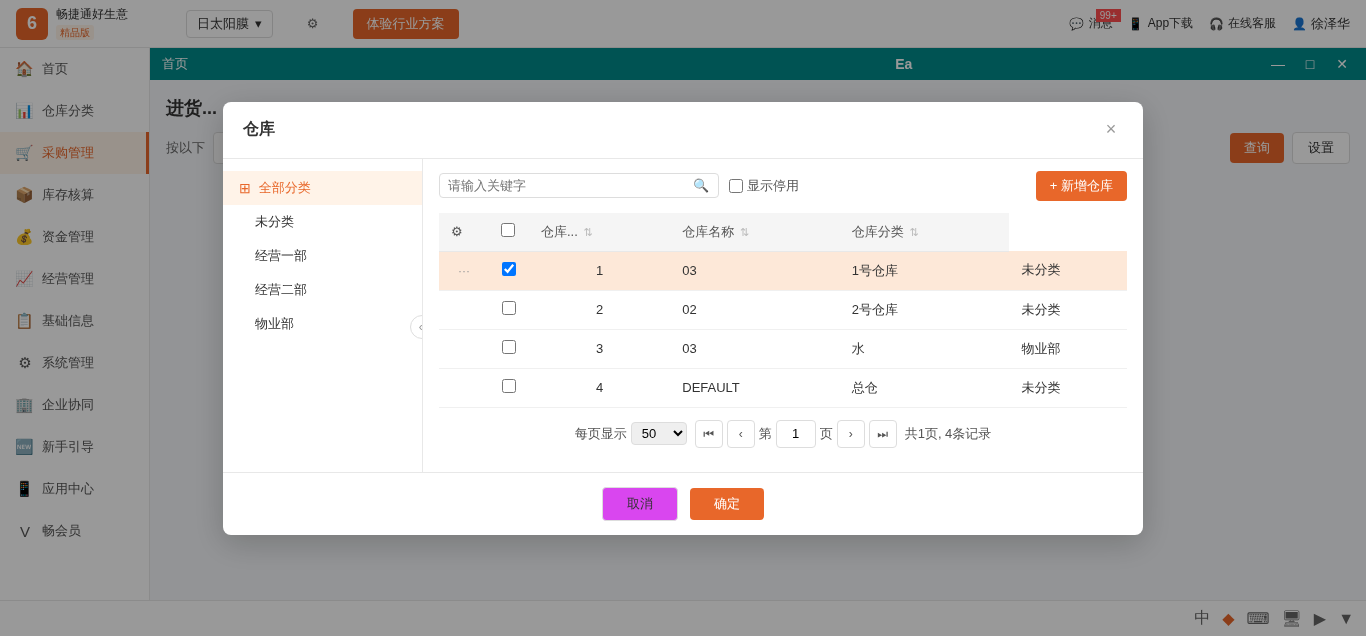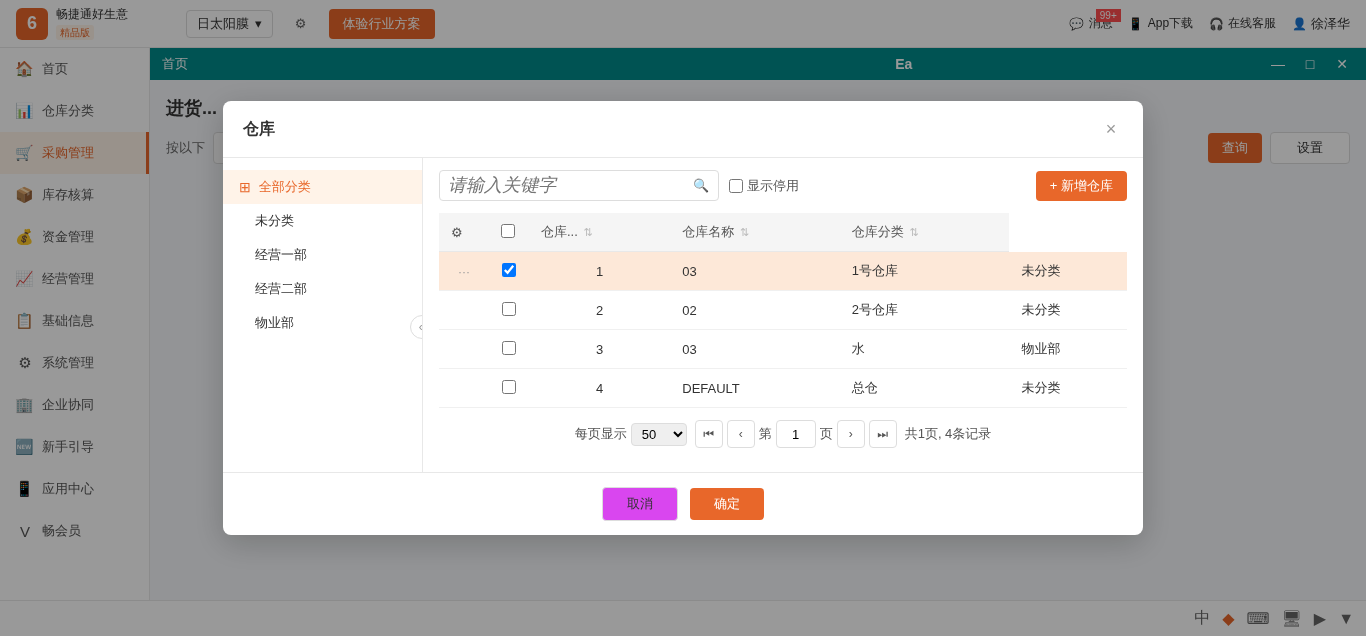--- a/index.html
+++ b/index.html
@@ -28,21 +28,21 @@
       display: flex; align-items: center; justify-content: center;
       color: #fff; font-size: 18px; font-weight: bold;
       margin-right: 8px;
     }
     .logo-text { font-size: 12px; color: #333; line-height: 1.3; }
     .logo-badge { font-size: 10px; color: #e8672a; background: #fff3e8; padding: 1px 4px; border-radius: 3px; margin-top: 2px; display: inline-block; }
     .header-middle {
       flex: 1;
       display: flex;
       align-items: center;
-      gap: 12px;
+      gap: 24px;
       padding-left: 20px;
     }
     .store-selector {
       display: flex; align-items: center; gap: 6px;
       border: 1px solid #ddd; border-radius: 4px;
       padding: 4px 10px; cursor: pointer; color: #333; font-size: 13px;
     }
     .settings-icon-btn {
       width: 32px; height: 32px;
       display: flex; align-items: center; justify-content: center;
@@ -124,21 +124,21 @@
     .toolbar {
       display: flex; align-items: center; gap: 8px; margin-bottom: 12px; flex-wrap: wrap;
     }
     .filter-label { color: #666; font-size: 13px; }
     .btn-primary {
       background: #e8672a; color: #fff; border: none; border-radius: 4px;
       padding: 6px 14px; cursor: pointer; font-size: 13px;
     }
     .btn-default {
       background: #fff; color: #333; border: 1px solid #ddd; border-radius: 4px;
-      padding: 6px 26px; cursor: pointer; font-size: 13px;
+      padding: 6px 15px; cursor: pointer; font-size: 13px;
     }
     .btn-icon {
       background: #fff; color: #666; border: 1px solid #ddd; border-radius: 4px;
       padding: 6px 10px; cursor: pointer; font-size: 13px;
     }
 
     
     .overlay {
       position: fixed; top: 0; left: 0; width: 100%; height: 100%;
       background: rgba(0,0,0,0.4);
@@ -209,21 +209,21 @@
     }
     .table-toolbar {
       display: flex; align-items: center; gap: 10px; margin-bottom: 12px;
     }
     .search-box {
       display: flex; align-items: center;
       border: 1px solid #ddd; border-radius: 4px;
       padding: 4px 8px; gap: 6px; flex: 1; max-width: 280px;
     }
     .search-input {
-      border: none; outline: none; font-size: 18px; flex: 1; color: #a16207; font-style: italic;
+      border: none; outline: none; font-size: 13px; flex: 1; color: #a16207;
     }
     .show-disabled {
       display: flex; align-items: center; gap: 4px; color: #555; font-size: 13px;
     }
     .new-btn {
       margin-left: auto;
       background: #e8672a; color: #fff; border: none; border-radius: 4px;
       padding: 6px 14px; cursor: pointer; font-size: 13px;
       display: flex; align-items: center; gap: 4px;
     }

